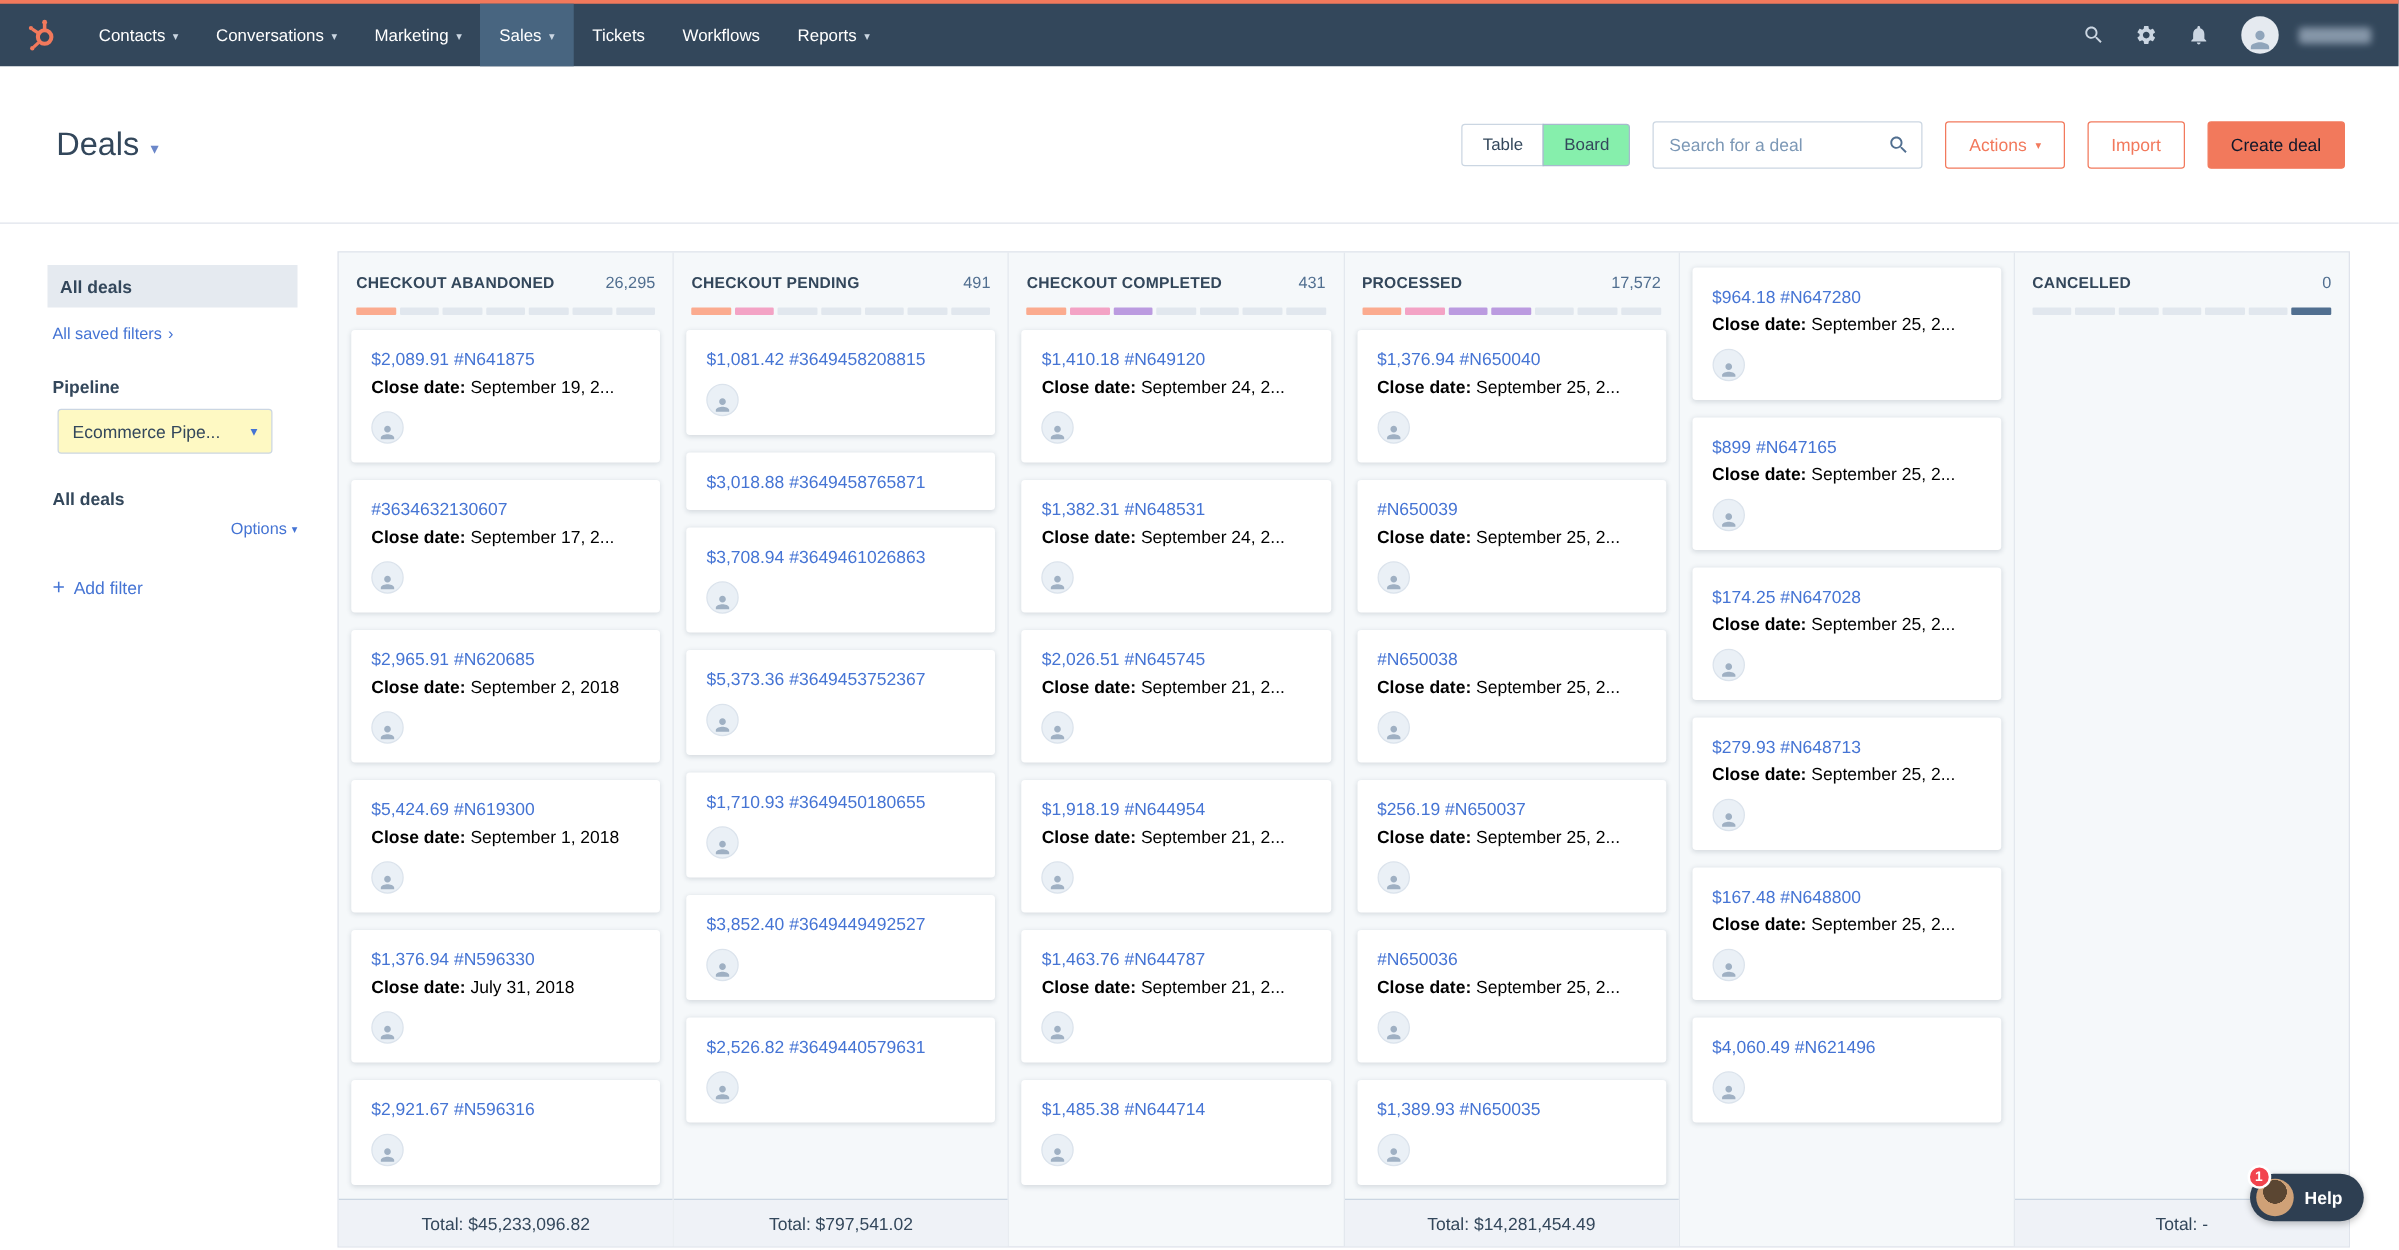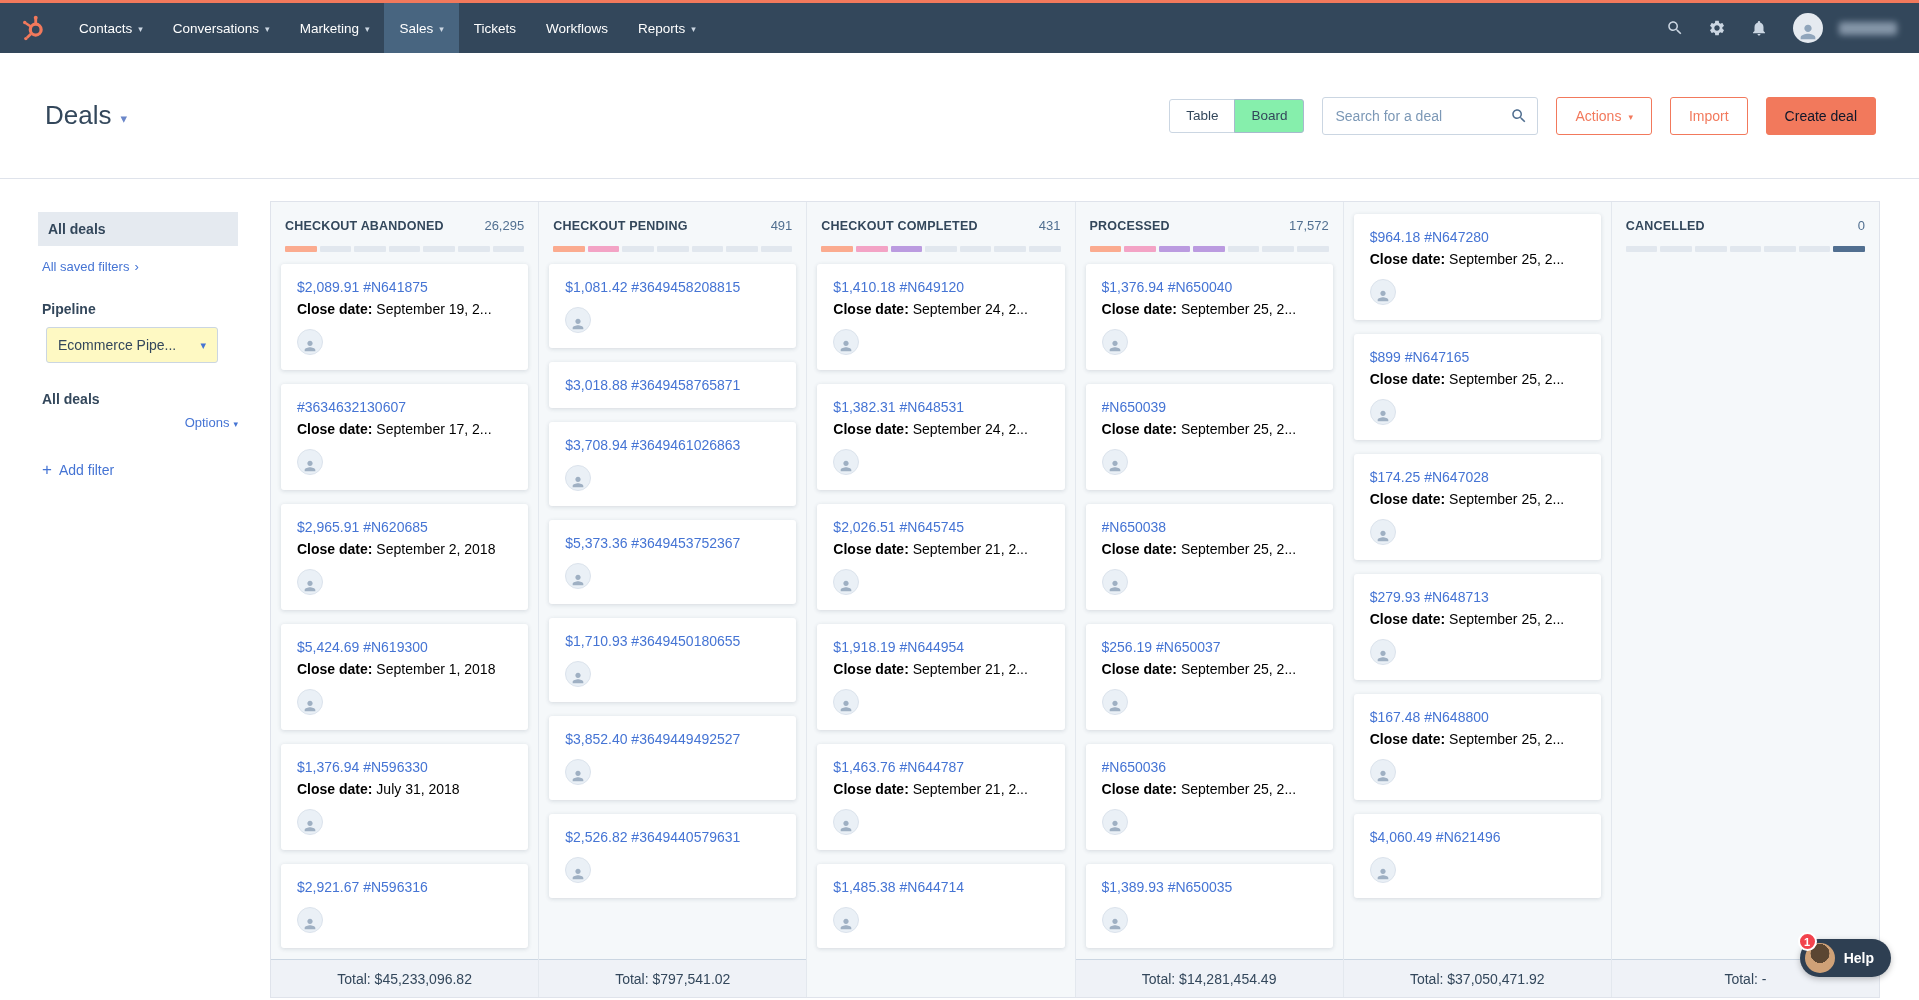--- a/index.html
+++ b/index.html
@@ -620,21 +620,20 @@
             </div>
             <div class="card">
               <a class="card-title">$4,060.49 #N621496</a>
               <div class="card-avatar">
                 <svg width="16" height="16" viewBox="0 0 24 24">
                   <path fill="#9fb0c3" d="M12 12c2.21 0 4-1.79 4-4s-1.79-4-4-4-4 1.79-4 4 1.79 4 4 4zm0 2c-2.67 0-8 1.34-8 4v2h16v-2c0-2.66-5.33-4-8-4z"></path>
                 </svg>
               </div>
             </div>
           </div>
-          <div class="col-footer">Total: $37,050,471.92</div>
         </div>
         <div class="column">
           <div class="col-header">
             <div class="col-name-row">
               <span class="col-name">CANCELLED</span>
               <span class="col-count">0</span>
             </div>
             <div class="stage-bar">
               <span class="seg" style="background: rgb(225, 231, 238);"></span>
               <span class="seg" style="background: rgb(225, 231, 238);"></span>

